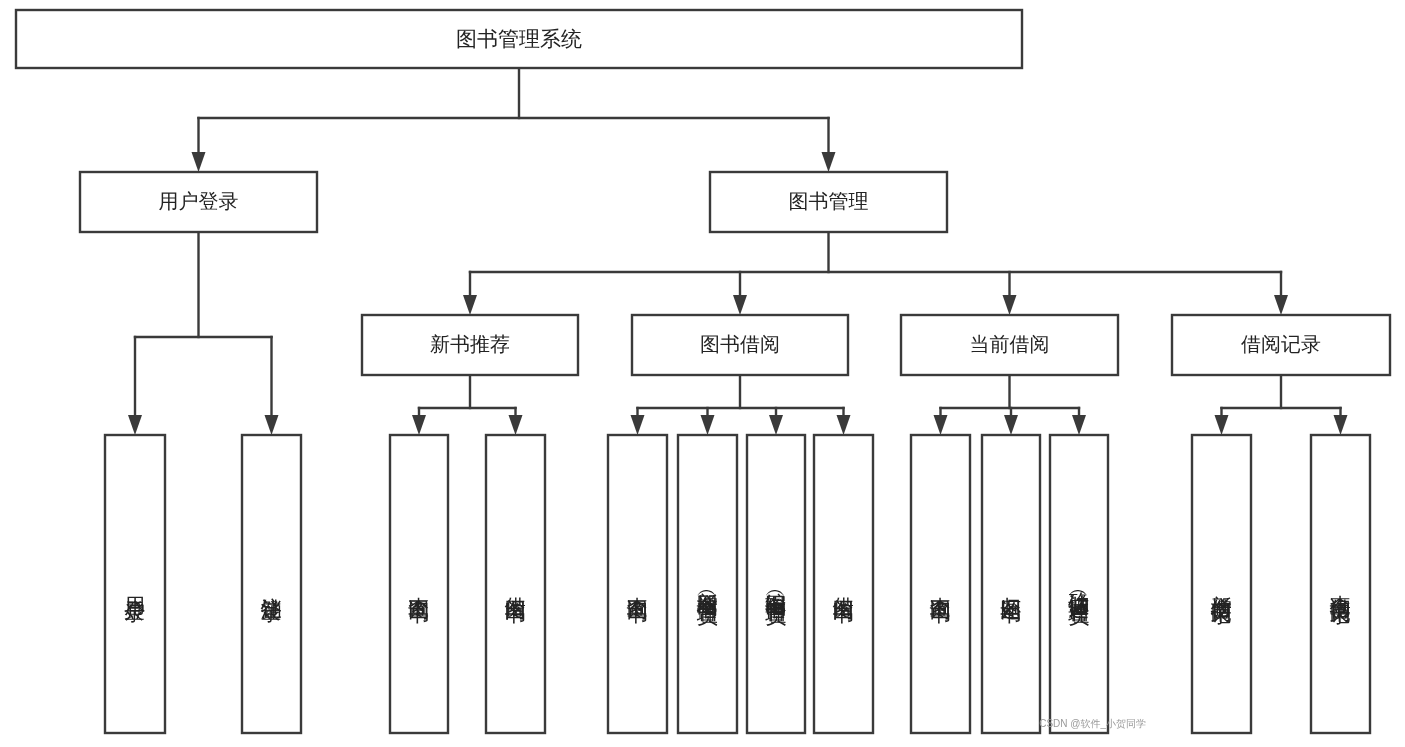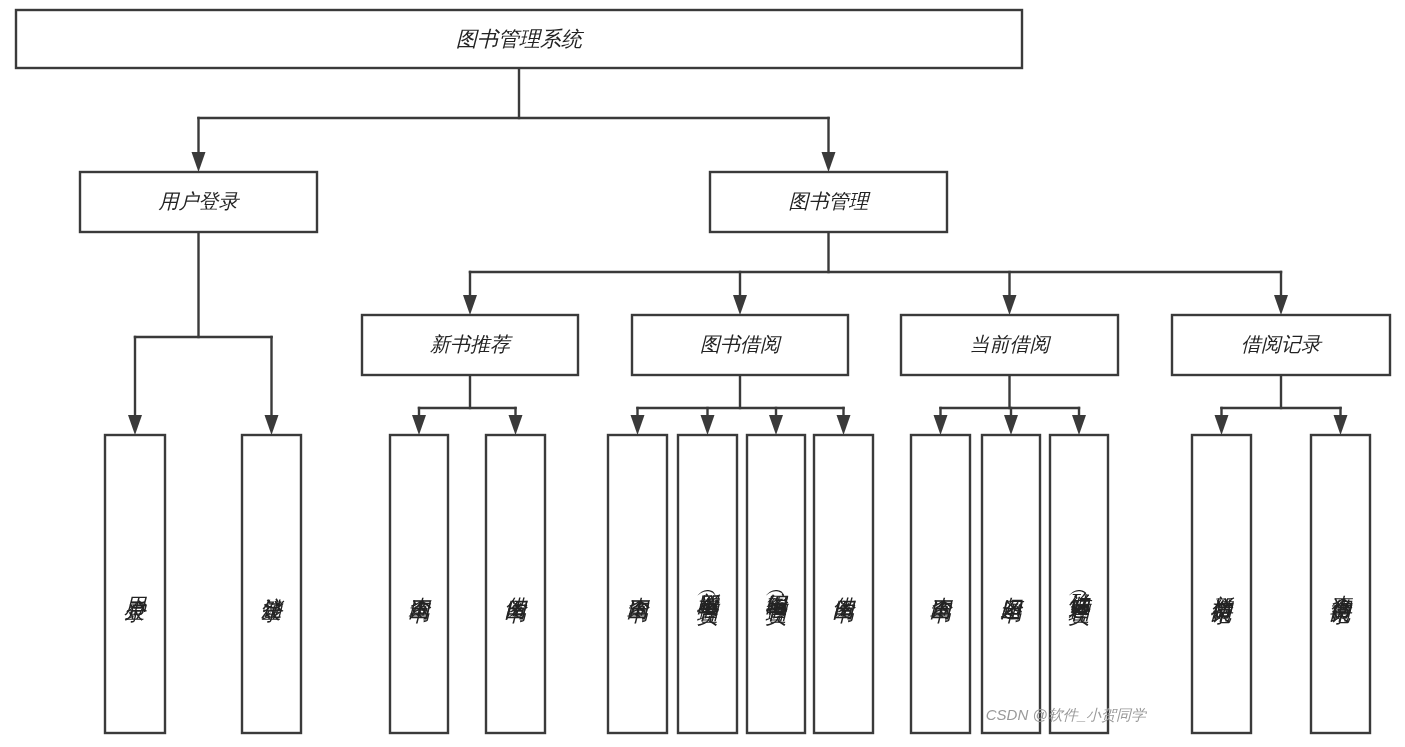--- a/index.html
+++ b/index.html
@@ -1,21 +1,21 @@
 <!DOCTYPE html>
 <html lang="zh"><head>
 <meta charset="utf-8">
 <title>图书管理系统 功能结构图</title>
 <style>
   html,body{margin:0;padding:0;background:#ffffff;}
   body{
     font-family:"Liberation Sans","DejaVu Sans",sans-serif;
     width:1405px;height:747px;overflow:hidden;
   }
-  #diagram-root{position:relative;width:1156px;height:747px;background:#fff;font-style:italic;}
+  #diagram-root{position:relative;width:1156px;height:747px;background:#fff;}
   svg#tree-svg{position:absolute;left:0;top:0;width:1405px;height:747px;}
 
   .node-box{
     fill:#ffffff;
     stroke:#3a3a3a;
     stroke-width:2.4;
   }
   .connector{
     stroke:#3a3a3a;
     stroke-width:2.4;
@@ -45,23 +45,23 @@
     font-family:"Liberation Sans","DejaVu Sans",sans-serif;
     font-size:21px;
     line-height:1.12;
     letter-spacing:2px;
     color:#232323;
     white-space:nowrap;
   }
   .watermark{
     position:absolute;
     right:10px;
-    bottom:22px;
-    font-family:"Liberation Sans","DejaVu Sans",sans-serif;
-    font-size:15px;
+    bottom:16px;
+    font-family:"Liberation Sans","DejaVu Sans",sans-serif;
+    font-size:10px;
     color:#9a9a9a;
     white-space:nowrap;
     user-select:none;
   }
 </style>
 </head>
 <body>
 
 <div id="diagram-root">
 

